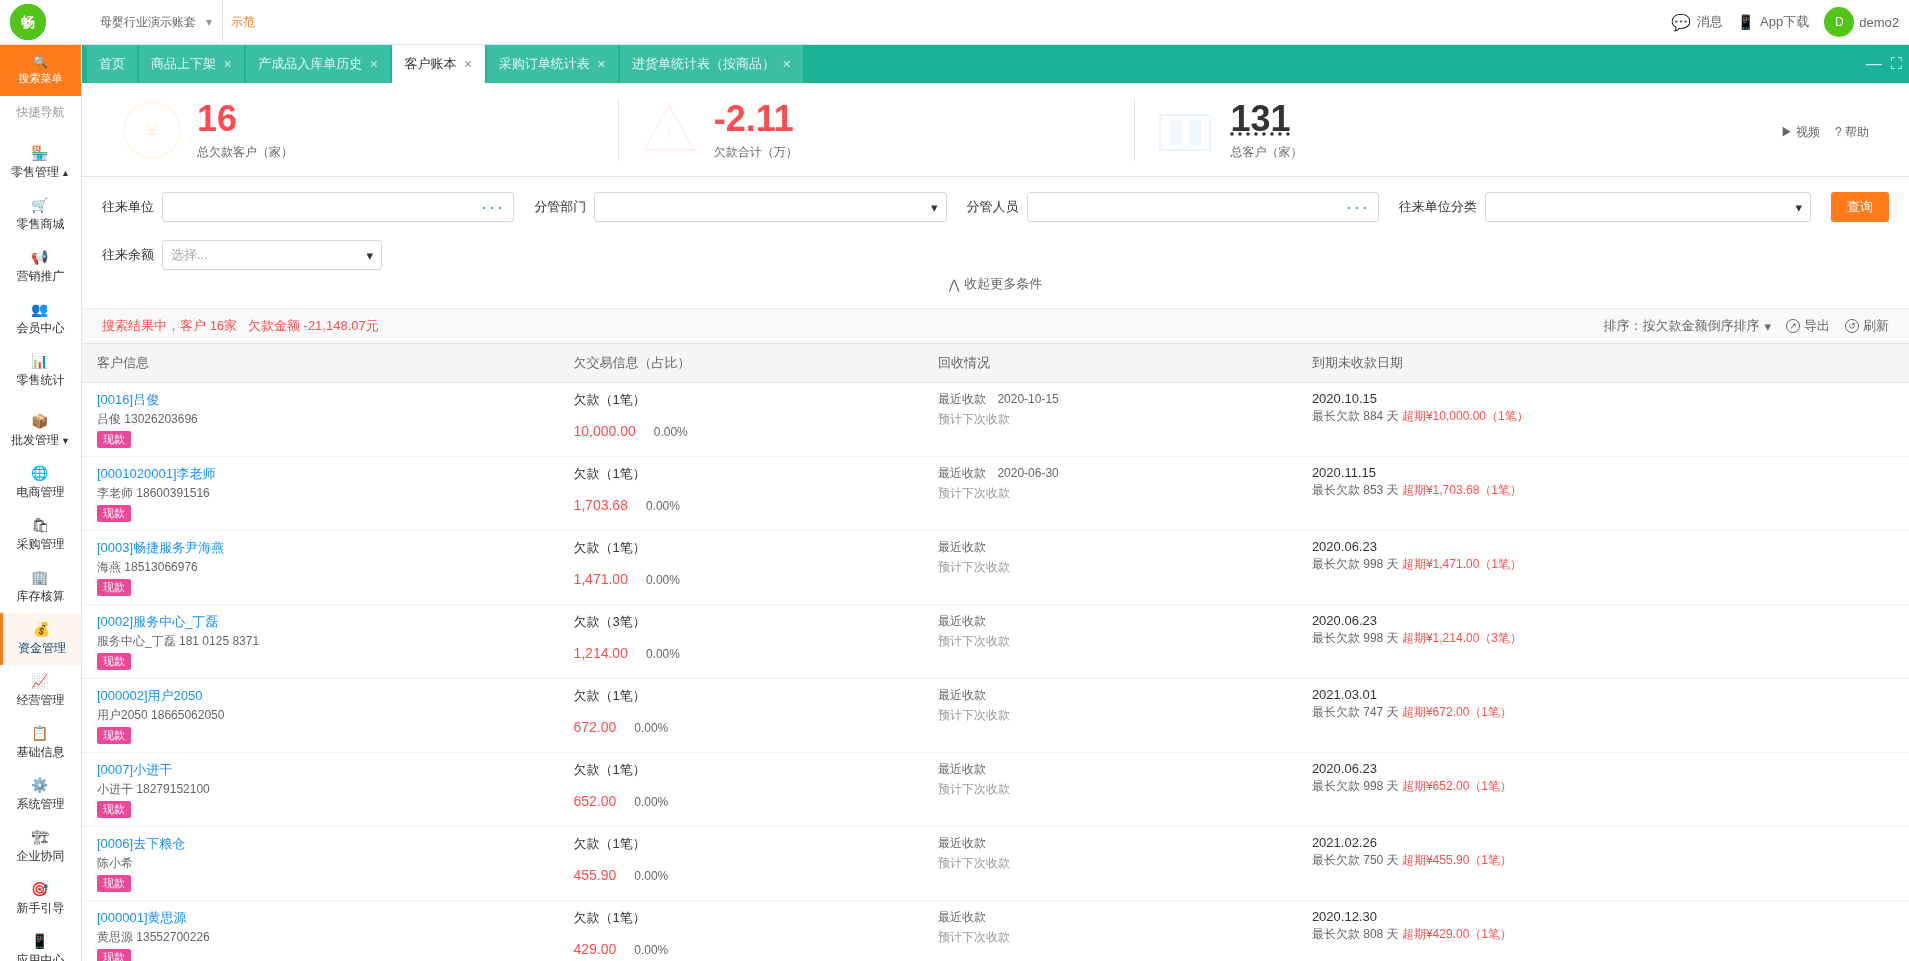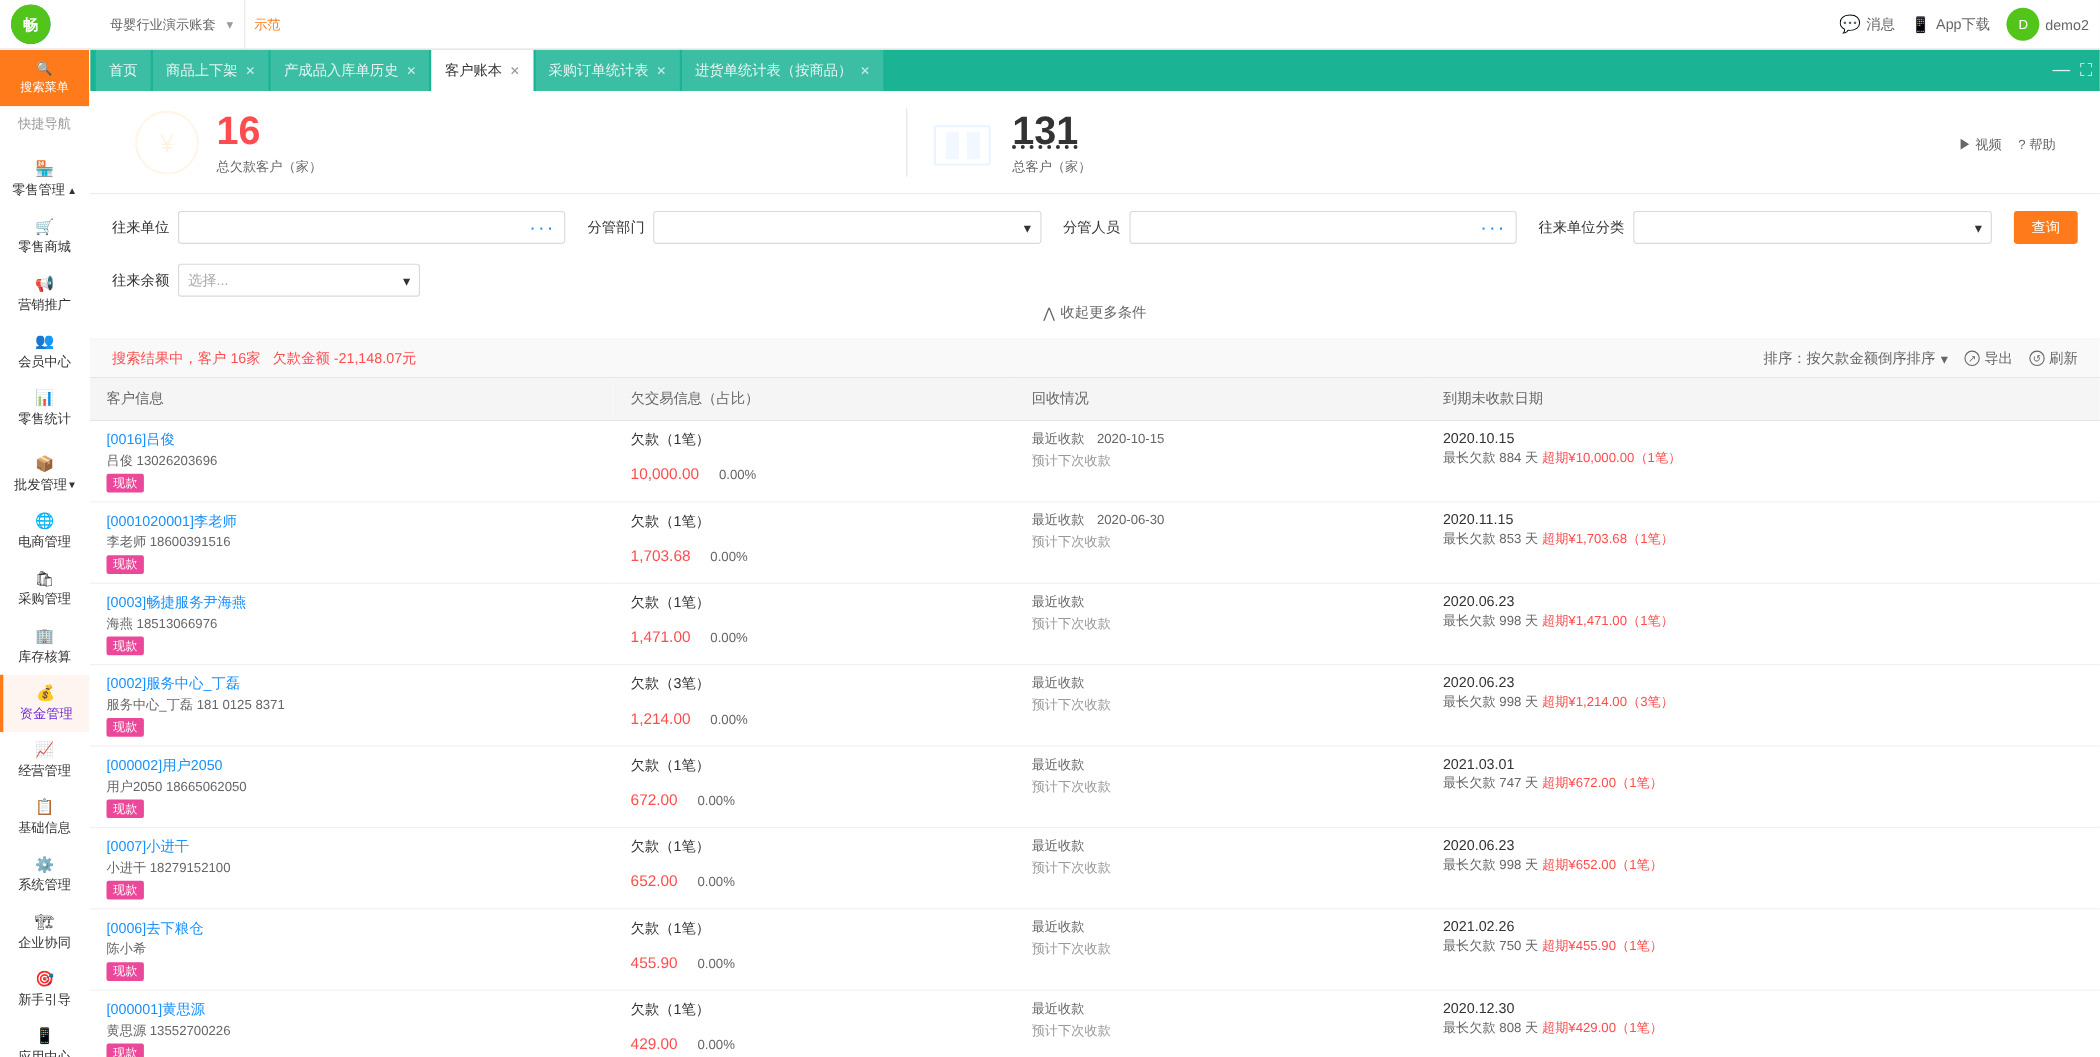--- a/index.html
+++ b/index.html
@@ -168,40 +168,40 @@
         <div style="font-size:14px;">👥</div>
         <div style="font-size:12px;">会员中心</div>
       </div>
       <div class="sidebar-item">
         <div style="font-size:14px;">📊</div>
         <div style="font-size:12px;">零售统计</div>
       </div>
       <div class="sidebar-divider"></div>
       <div class="sidebar-item">
         <div style="font-size:14px;">📦</div>
-        <div style="display:flex;align-items:center;gap:2px;font-size:12px;font-family:Liberation Mono, monospace;">
+        <div style="display:flex;align-items:center;gap:2px;font-size:12px;">
           <span>批发管理</span>
           <span style="font-size:9px;">▼</span>
         </div>
       </div>
       <div class="sidebar-item">
         <div style="font-size:14px;">🌐</div>
         <div style="font-size:12px;">电商管理</div>
       </div>
       <div class="sidebar-item">
         <div style="font-size:14px;">🛍</div>
         <div style="font-size:12px;">采购管理</div>
       </div>
       <div class="sidebar-item">
         <div style="font-size:14px;">🏢</div>
         <div style="font-size:12px;">库存核算</div>
       </div>
       <div class="sidebar-item active" style="background:#fff5f0;color:#ff7a1a;border-left:3px solid #ff7a1a;">
         <div style="font-size:14px;">💰</div>
-        <div style="font-size:12px;color:#6d28d9;">资金管理</div>
+        <div style="font-size:12px;color:#0c4a6e;">资金管理</div>
       </div>
       <div class="sidebar-item">
         <div style="font-size:14px;">📈</div>
         <div style="font-size:12px;">经营管理</div>
       </div>
       <div class="sidebar-item">
         <div style="font-size:14px;">📋</div>
         <div style="font-size:12px;">基础信息</div>
       </div>
       <div class="sidebar-item">
@@ -264,20 +264,32 @@
                 <circle cx="30" cy="30" r="28" fill="none" stroke="#ff9800" stroke-width="2" opacity="0.3"></circle>
                 <text x="30" y="38" text-anchor="middle" fill="#ff9800" font-size="22" opacity="0.4">¥</text>
               </svg>
             </div>
             <div class="stat-info">
               <div class="stat-value red">16</div>
               <div class="stat-label">总欠款客户（家）</div>
             </div>
           </div>
 
+          <div class="stat-item">
+            <div class="stat-icon">
+              <svg width="60" height="60" viewBox="0 0 60 60">
+                <polygon points="30,5 55,50 5,50" fill="none" stroke="#ff6b6b" stroke-width="2" opacity="0.3"></polygon>
+                <text x="30" y="38" text-anchor="middle" fill="#ff6b6b" font-size="16" opacity="0.4">!</text>
+              </svg>
+            </div>
+            <div class="stat-info">
+              <div class="stat-value negative">-2.11</div>
+              <div class="stat-label">欠款合计（万）</div>
+            </div>
+          </div>
 
           <div class="stat-item" style="flex:1.5;">
             <div class="stat-icon">
               <svg width="60" height="60" viewBox="0 0 60 60">
                 <rect x="5" y="15" width="50" height="35" fill="none" stroke="#1890ff" stroke-width="2" opacity="0.3" rx="2"></rect>
                 <rect x="15" y="20" width="12" height="25" fill="#1890ff" opacity="0.2"></rect>
                 <rect x="34" y="20" width="12" height="25" fill="#1890ff" opacity="0.2"></rect>
               </svg>
             </div>
             <div class="stat-info">

